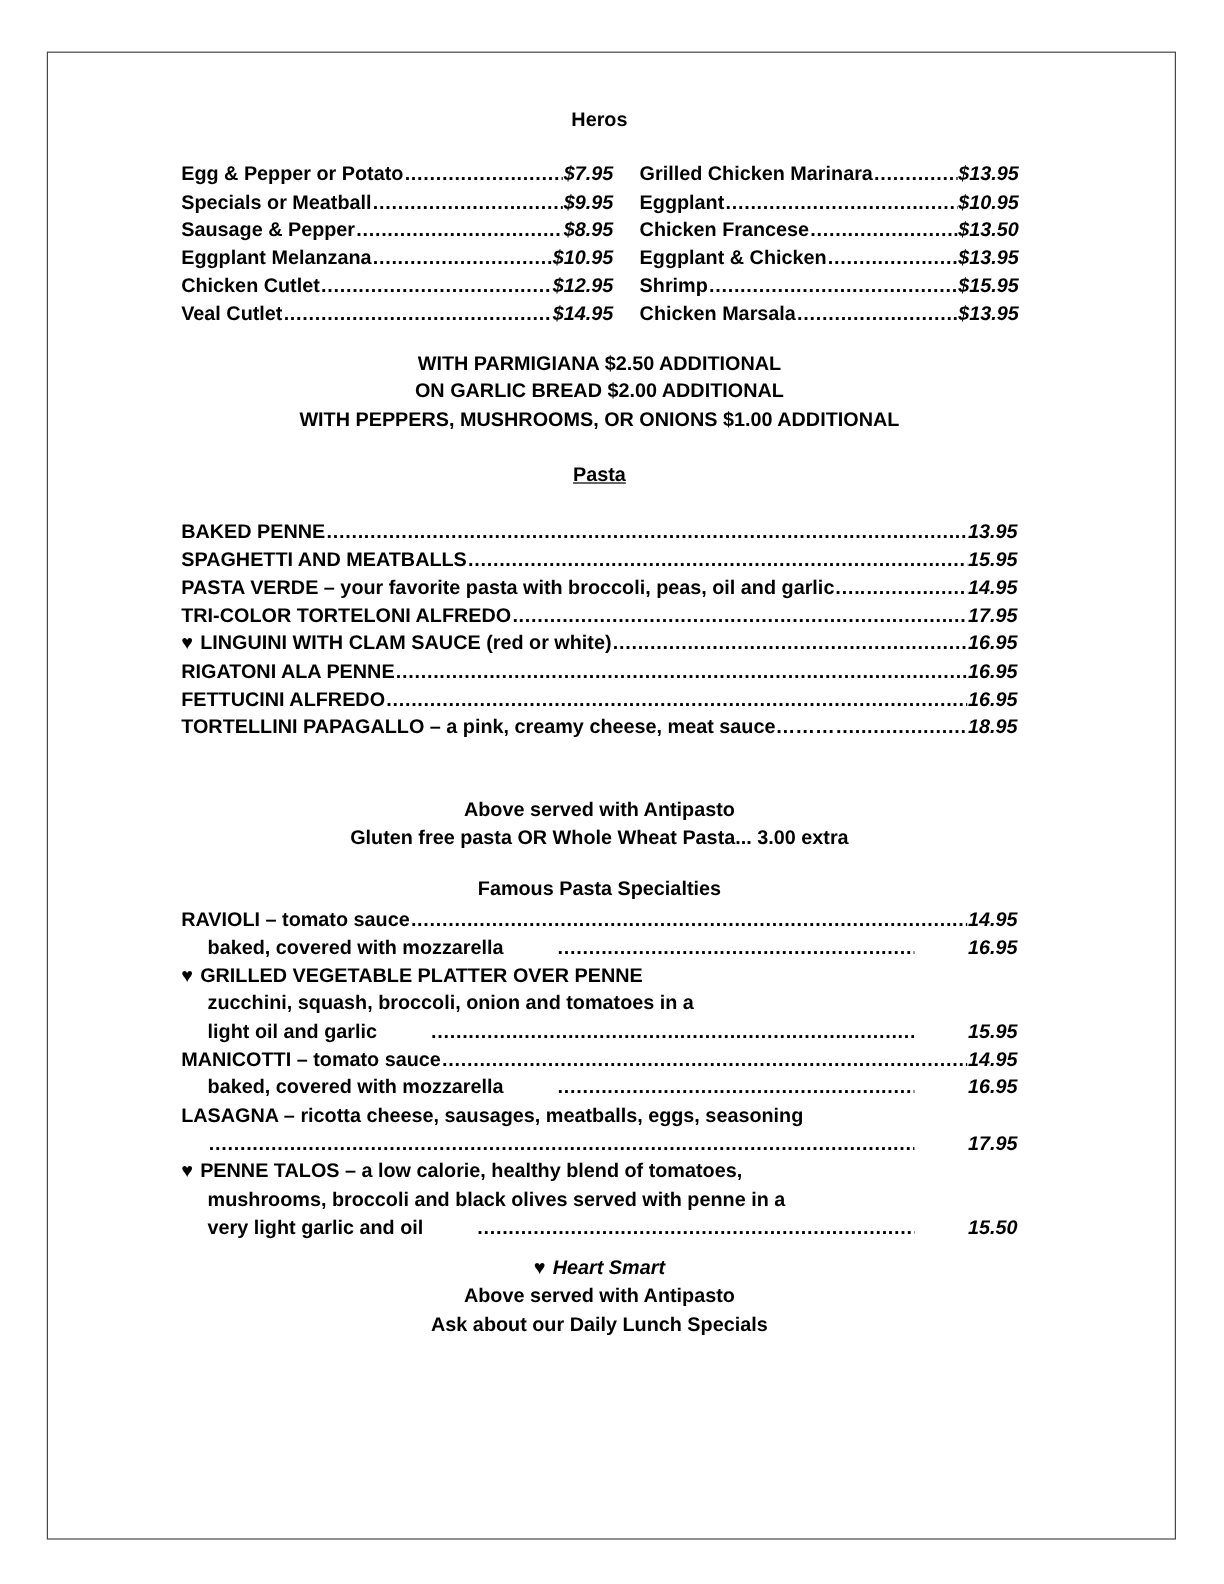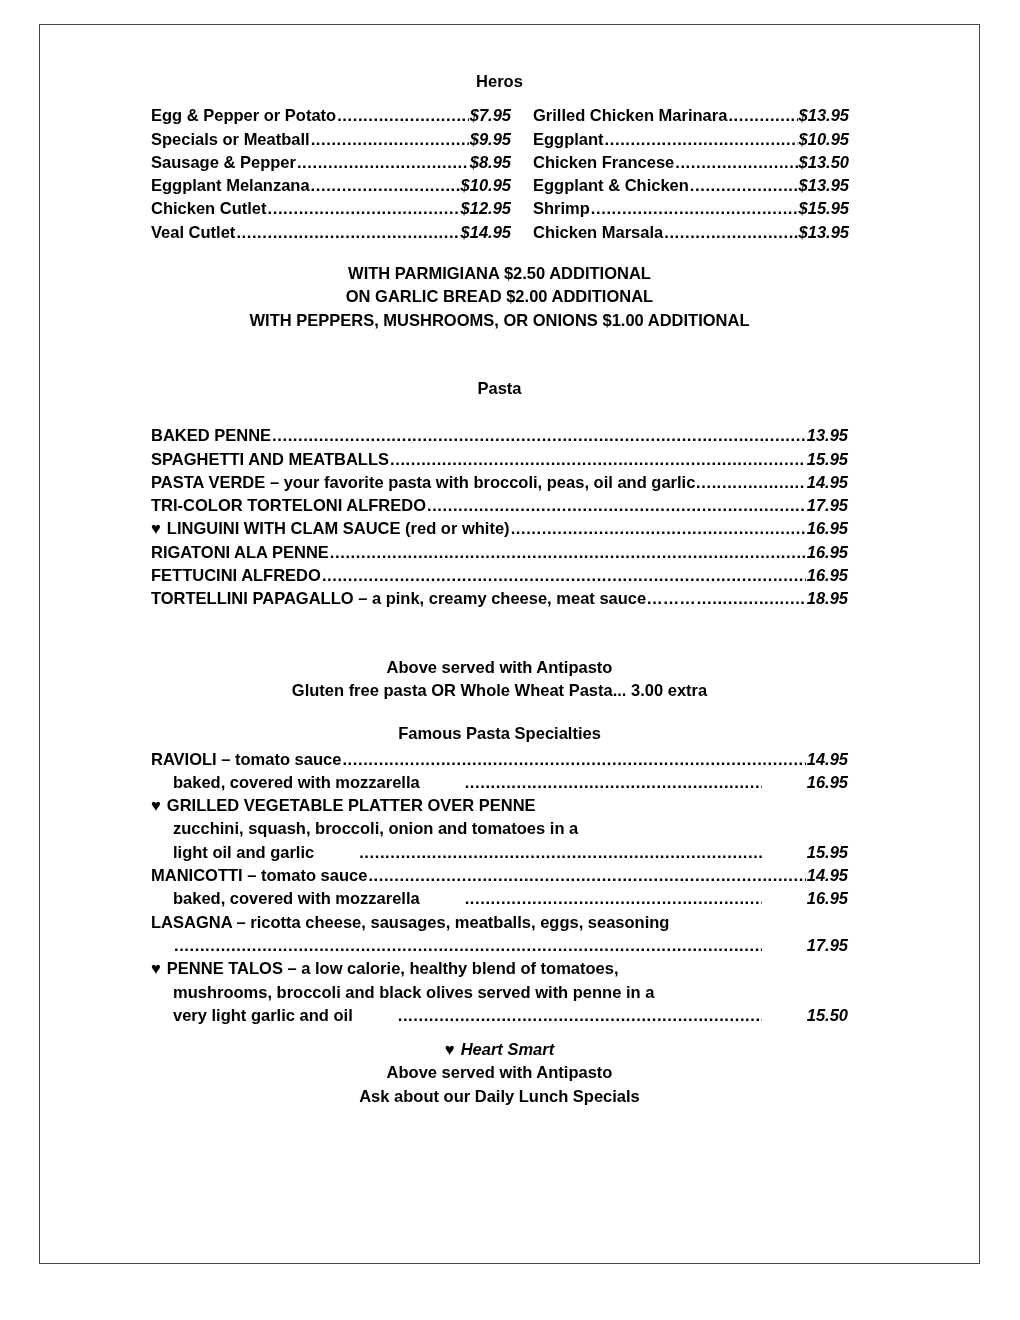--- a/index.html
+++ b/index.html
@@ -1,46 +1,46 @@
 <!DOCTYPE html>
 <html><head>
 <meta charset="utf-8">
 <style>
   html,body { margin:0; padding:0; }
   body {
     width:1020px; height:1320px; background:#ffffff; position:relative;
     font-family:"Liberation Sans", sans-serif; font-weight:700; color:#000;
   }
   .sheet {
-    position:absolute; left:39px; top:24px; width:941px; height:1240px;
+    position:absolute; left:39px; top:43px; width:941px; height:1240px;
     box-sizing:border-box; border:1px solid #474747; background:#fff;
   }
   .content {
     padding:45px 131px 0 111px;
     font-size:16.5px; line-height:23.3px;
   }
   .heading { text-align:center; }
   .center { text-align:center; }
   .row { display:flex; align-items:baseline; }
   .nm { white-space:nowrap; }
   .pr { white-space:nowrap;font-style:italic; }
   .dots { flex:1 1 auto; overflow:hidden; white-space:nowrap; min-width:6px; margin:0 1px; }
   .dots::after {
     content:"..........................................................................................................................................................................................................";
     letter-spacing:0.6px;
   }
   .hrt { margin-right:6px; }
   .indent { padding-left:22px;gap:44px; }
 
-  .hero-cols { display:flex; margin-top:11px; }
+  .hero-cols { display:flex; margin-top:22px; }
   .col-l { width:360px; }
   .col-r { width:316px; margin-left:22px; }
 
   .hero-notes   { margin-top:18px; }
-  .pasta-head   { margin-top:45px; }
+  .pasta-head   { margin-top:23px;text-decoration:underline; }
   .pasta-list   { margin-top:24px; }
   .pasta-notes  { margin-top:45px; }
   .spec-head    { margin-top:20px; }
   .spec-list    { margin-top:2px; }
   .footer       { margin-top:11px; }
   .footer em    { font-style:italic; }
 </style>
 </head>
 <body>
 

